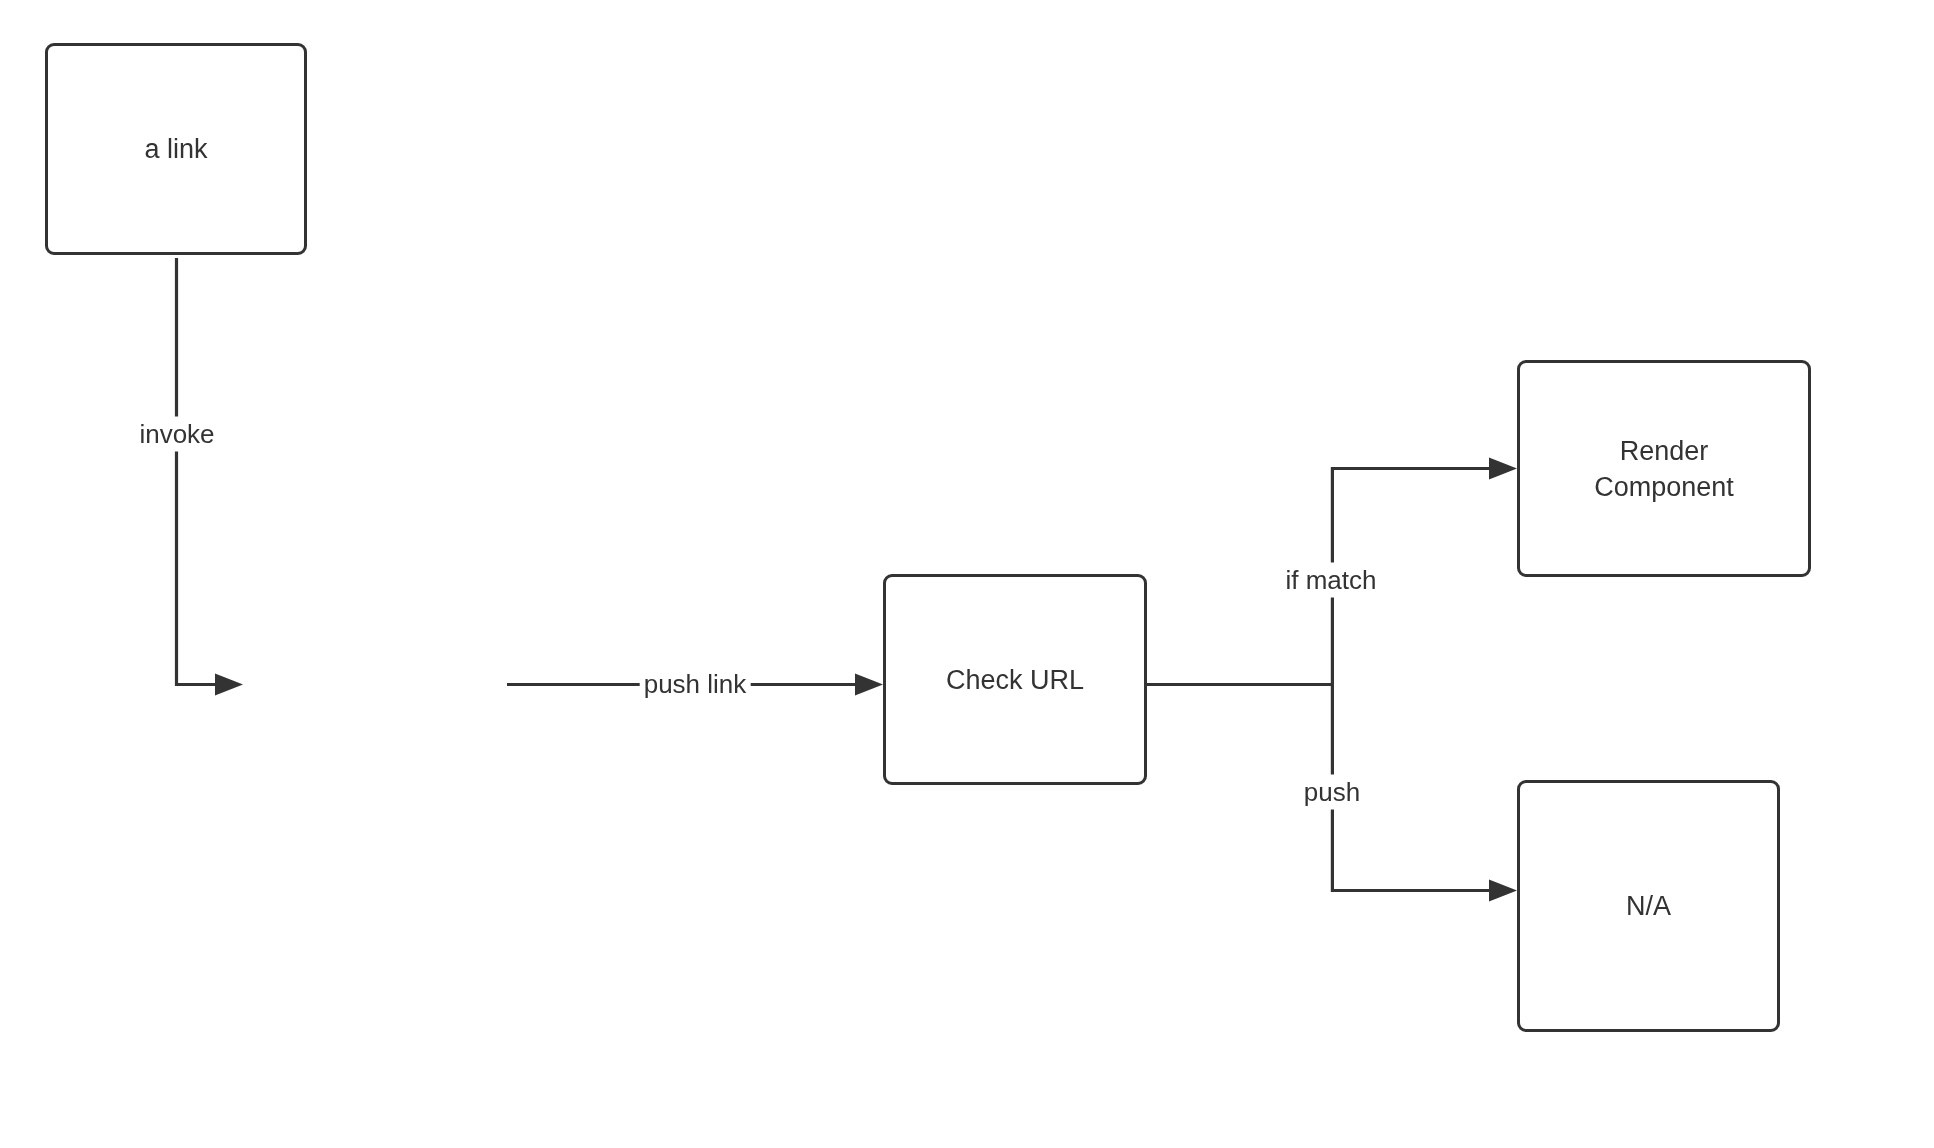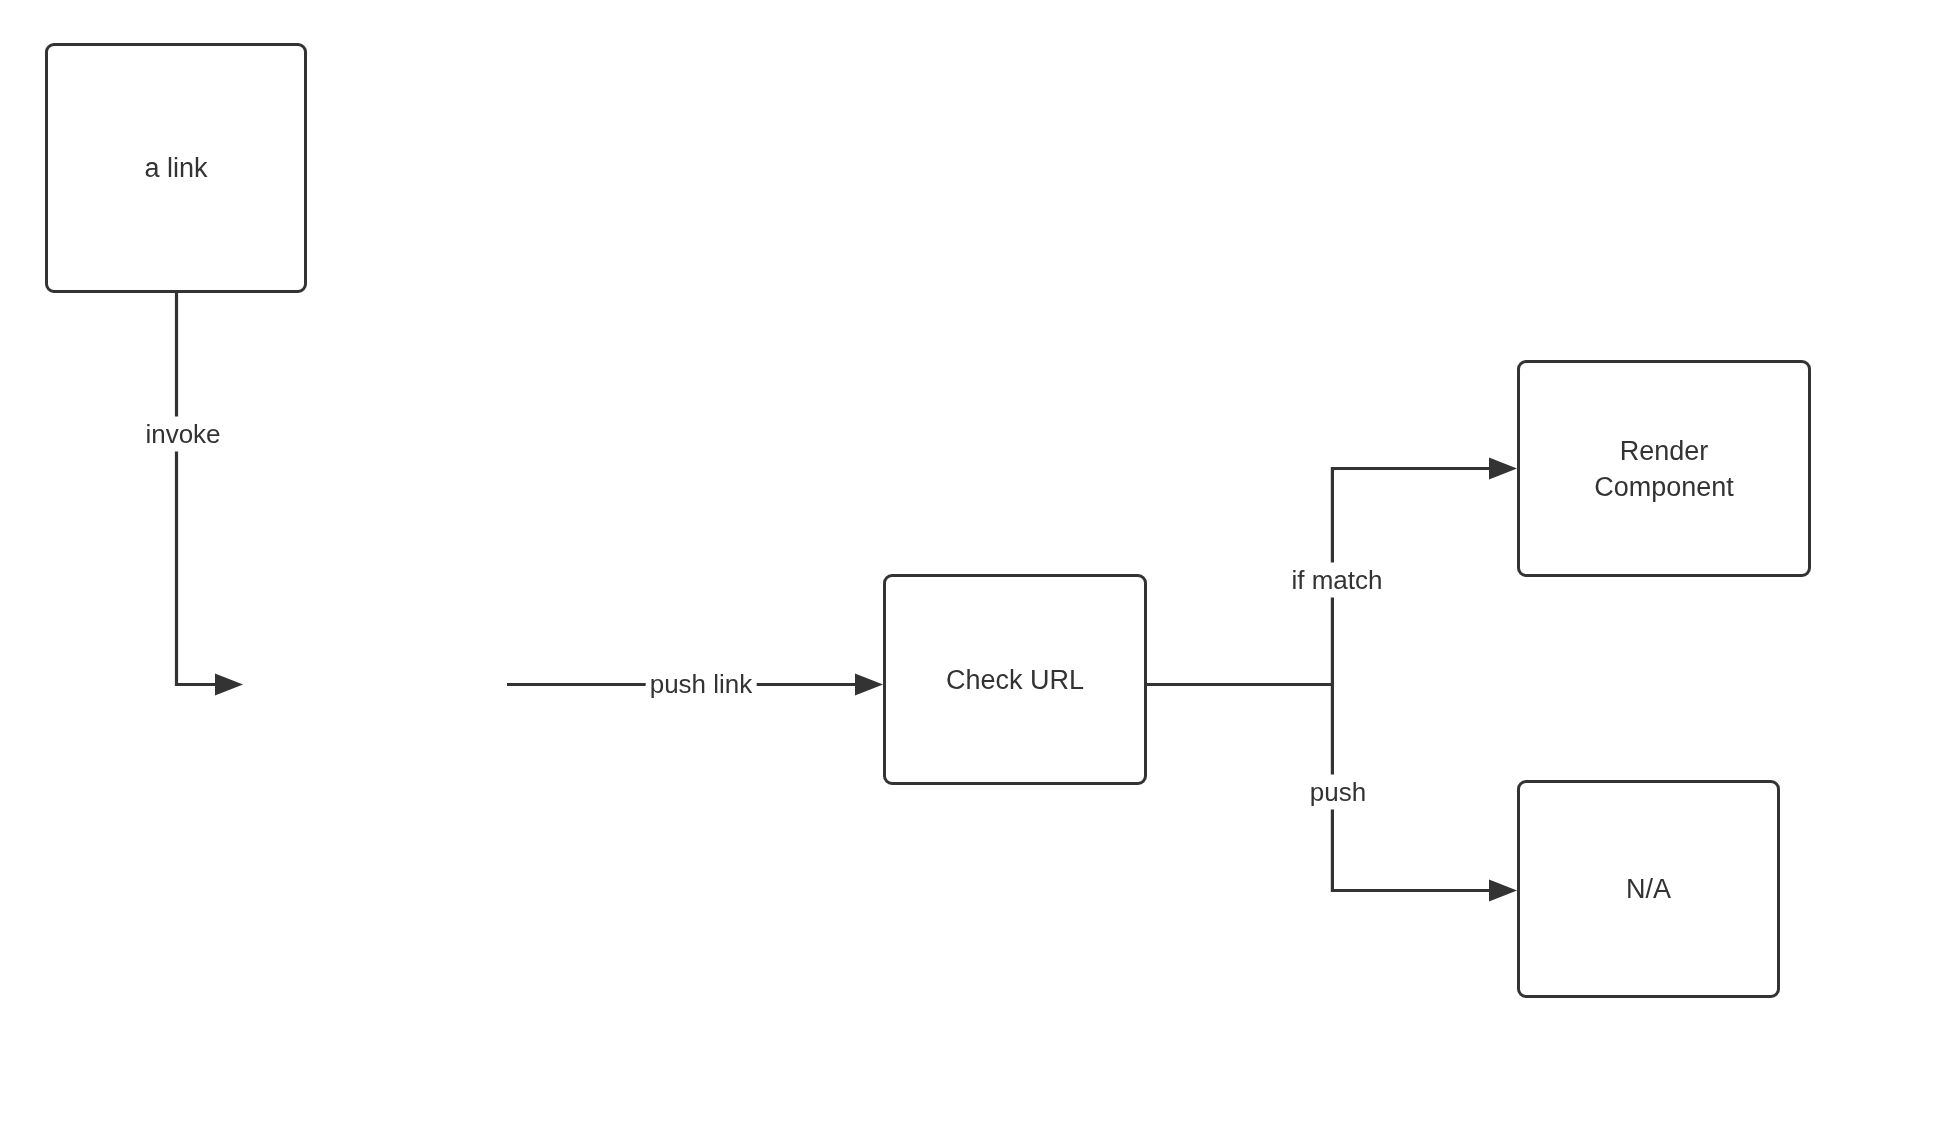--- a/index.html
+++ b/index.html
@@ -41,34 +41,33 @@
     align-items: center;
     justify-content: center;
     text-align: center;
     color: #333333;
     font-size: 27px;
     line-height: 36px;
   }
   .node-label {
     white-space: pre-line;
   }
-  .n-a-link   { left: 45px;   top: 43px;  width: 262px; height: 250px; }
+  .n-a-link   { left: 45px;   top: 43px;  width: 262px; height: 212px; }
   .n-history  { left: 243px;  top: 575px; width: 264px; height: 218px; }
   .n-check    { left: 883px;  top: 574px; width: 264px; height: 211px; }
   .n-render   { left: 1517px; top: 360px; width: 294px; height: 217px; }
-  .n-na       { left: 1517px; top: 780px; width: 263px; height: 218px; }
+  .n-na       { left: 1517px; top: 780px; width: 263px; height: 252px; }
   .edge-label {
     position: absolute;
     transform: translate(-50%, -50%);
     background: #ffffff;
     padding: 2px 4px;
     color: #333333;
     font-size: 26px;
     white-space: nowrap;
-    margin-left: 6px;
   }
   .lbl-invoke { left: 177px;  top: 434px; }
   .lbl-push   { left: 695px;  top: 684px; }
   .lbl-match  { left: 1331px; top: 580px; }
   .lbl-else   { left: 1332px; top: 792px; }
 </style>
 </head>
 <body>
 
 <div class="canvas">

